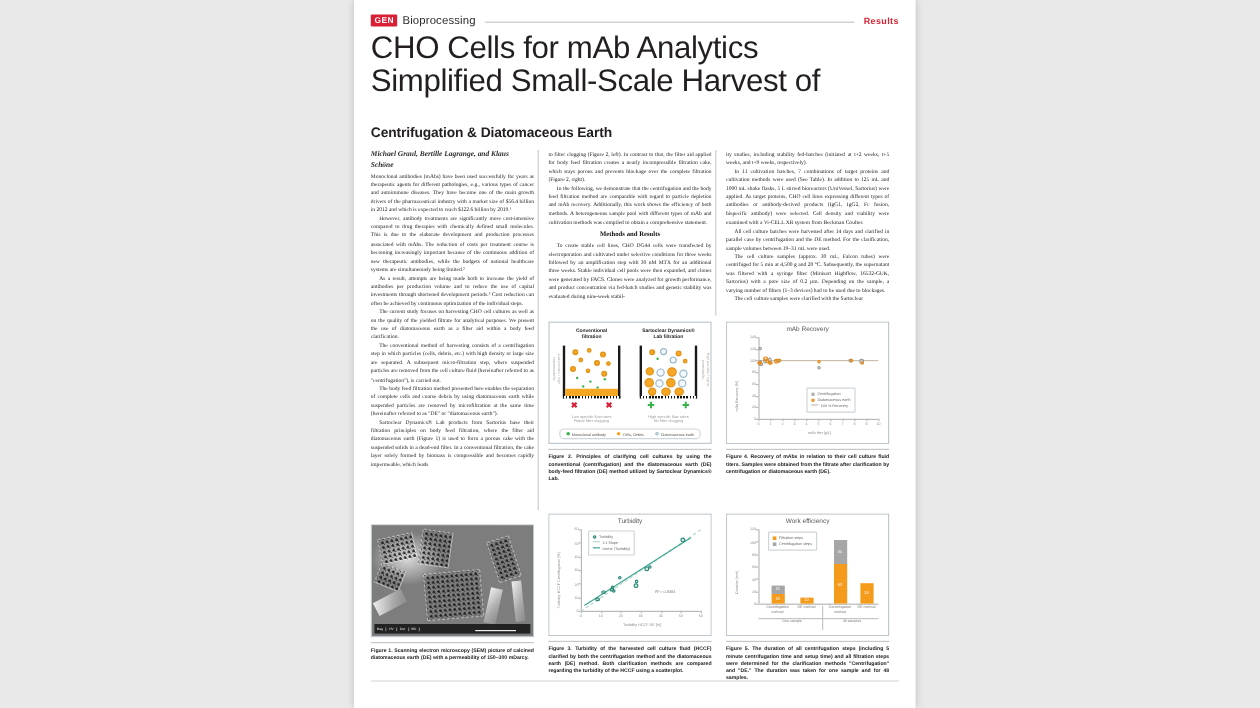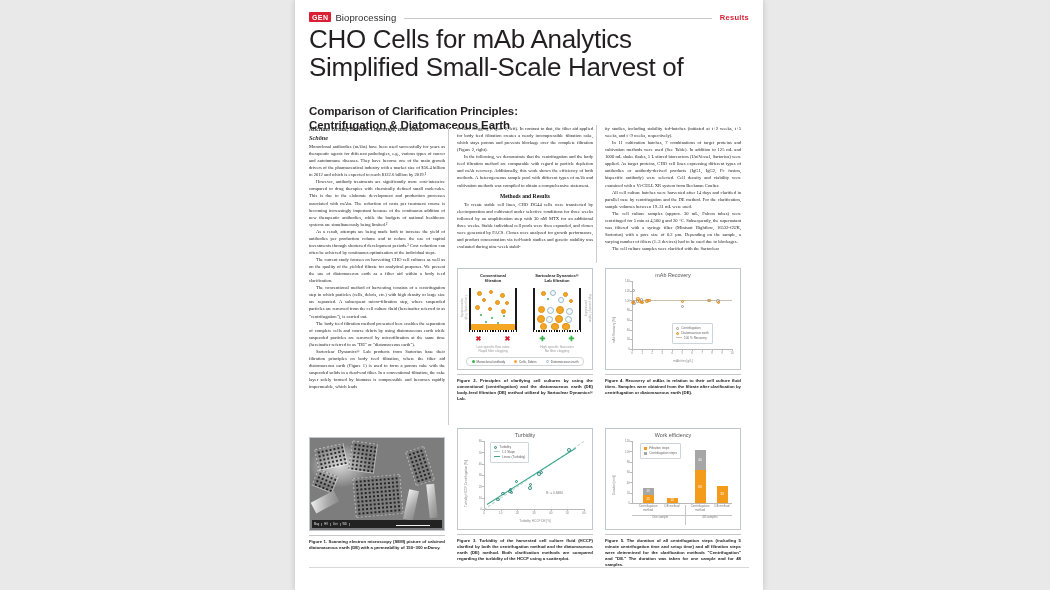--- a/index.html
+++ b/index.html
@@ -209,21 +209,20 @@
     <span class="section-name">Bioprocessing</span>
     <span class="mast-rule"></span>
     <span class="tutorial">Results</span>
   </div>
 
   <div class="title">
     <div>CHO Cells for mAb Analytics</div>
     <div>Simplified Small-Scale Harvest of</div>
   </div>
   <div class="subtitle">
-    <div>Comparison of Clarification Principles:</div>
     <div>Centrifugation &amp; Diatomaceous Earth</div>
   </div>
   <div class="byline">Michael Graul, Bertille Lagrange, and Klaus Schöne</div>
 
   <div class="vrule" style="left:153px;top:125px;height:300px;"></div>
   <div class="vrule" style="left:301px;top:125px;height:138px;"></div>
 
   <div class="col" id="col1">
     <p class="noind">Monoclonal antibodies (mAbs) have been used successfully for years as therapeutic agents for different pathologies, e.g., various types of cancer and autoimmune diseases. They have become one of the main growth drivers of the pharmaceutical industry with a market size of $56.4 billion in 2012 and which is expected to reach $122.6 billion by 2019.¹</p>
     <p>However, antibody treatments are significantly more cost-intensive compared to drug therapies with chemically defined small molecules. This is due to the elaborate development and production processes associated with mAbs. The reduction of costs per treatment course is becoming increasingly important because of the continuous addition of new therapeutic antibodies, while the budgets of national healthcare systems are simultaneously being limited.²</p>

